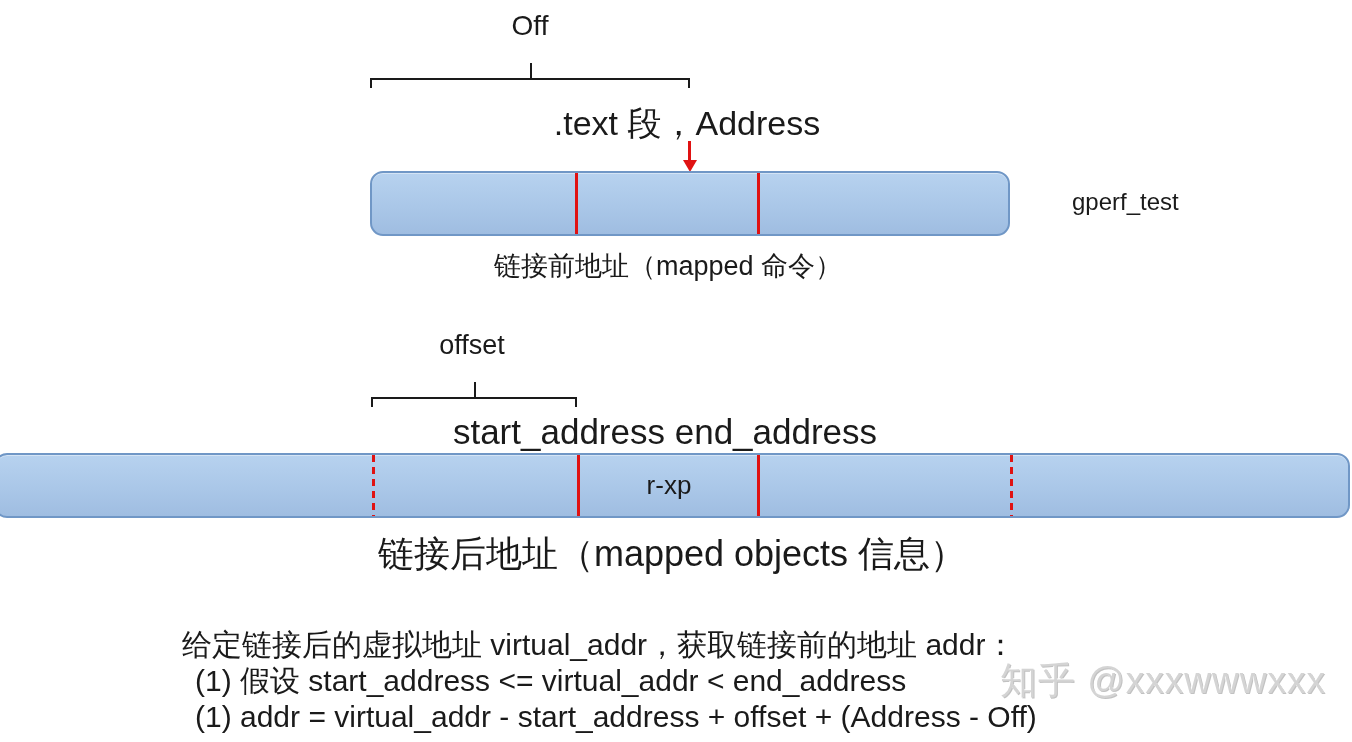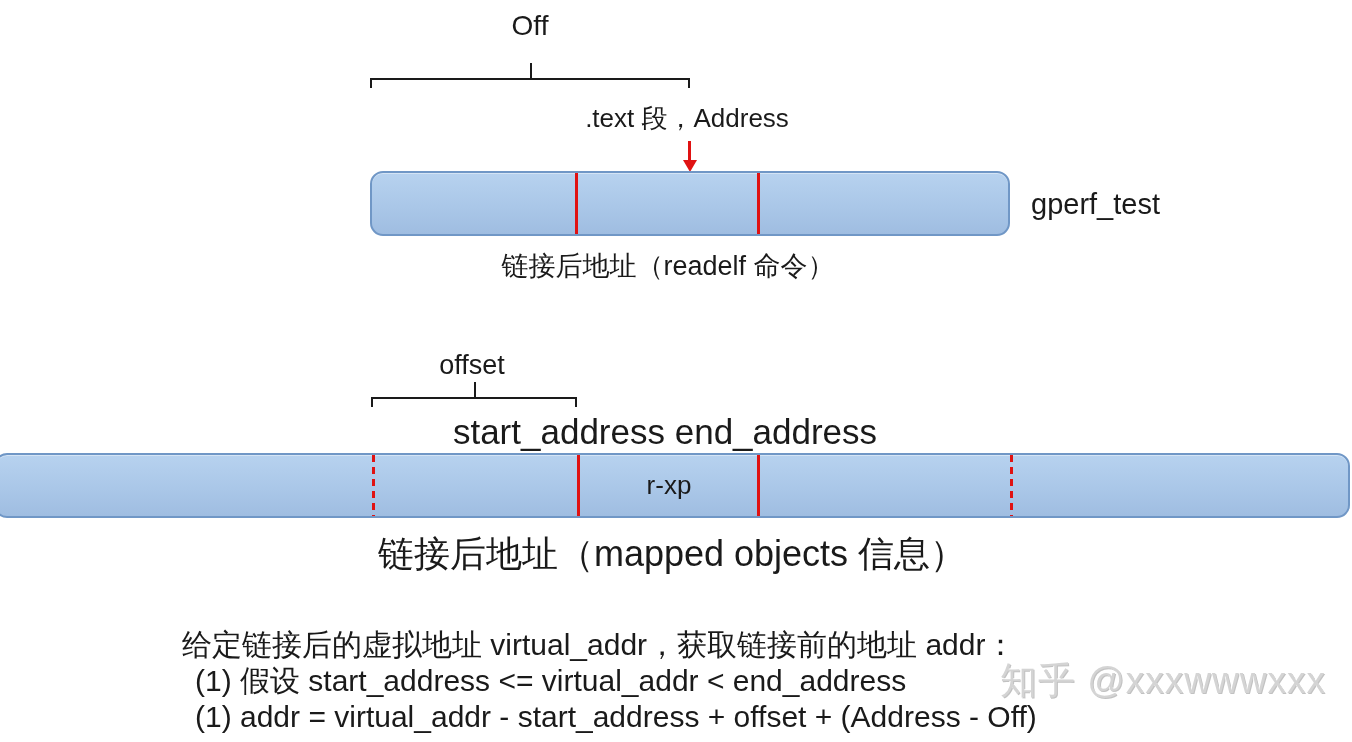--- a/index.html
+++ b/index.html
@@ -34,24 +34,24 @@
   }
   .bar-prelink  { left:370px; top:171px; width:640px; }
   .bar-postlink { left:-6px;  top:453px; width:1356px; }
   .marker { position:absolute; top:0; bottom:0; width:3px; background:var(--marker-red,#e01212); }
   .marker.dashed { background: repeating-linear-gradient(180deg, var(--marker-red,#e01212) 0 7px, transparent 7px 12px); }
   .perm-label { position:absolute; left:585px; top:0; width:176px; height:100%;
                 display:flex; align-items:center; justify-content:center;
                 font-size:26px; color:var(--ink,#1a1a1a); }
 
   .title-off     { left:370px; top:10px;  width:320px; font-size:28px; }
-  .seg-label     { left:537px; top:101px; width:300px; font-size:26px; }
-  .bar-name      { left:1031px; top:188px; font-size:29px; }
+  .seg-label     { left:537px; top:101px; width:300px; font-size:34px; }
+  .bar-name      { left:1072px; top:188px; font-size:24px; }
   .caption-pre   { left:340px; top:248px; width:656px; font-size:27px; }
-  .title-offset  { left:372px; top:350px; width:200px; font-size:27px; }
+  .title-offset  { left:372px; top:330px; width:200px; font-size:27px; }
   .range-label   { left:420px; top:412px; width:490px; font-size:35px; }
   .caption-post  { left:344px; top:530px; width:656px; font-size:36px; }
 
   .notes { position:absolute; left:182px; top:627px; font-size:30px; line-height:36px; color:var(--ink,#1a1a1a); }
   .notes .step { padding-left:13px; }
 
   .watermark {
     position:absolute; left:1000px; top:656px; font-size:37px; font-weight:400;
     letter-spacing:1px; white-space:nowrap;
     color:var(--watermark-color,#d4d4d4);
@@ -78,21 +78,21 @@
     <span class="shaft"></span>
     <span class="head"></span>
   </div>
 
   <div class="bar bar-prelink">
     <span class="marker" style="left:203px;"></span>
     <span class="marker" style="left:385px;"></span>
   </div>
 
   <div class="label bar-name">gperf_test</div>
-  <div class="label centered caption-pre">链接后地址（readelf 命令）</div>
+  <div class="label centered caption-pre">链接前地址（mapped 命令）</div>
 
   <div class="label centered title-offset">offset</div>
 
   <div class="bracket" style="left:371px; top:382px; width:206px;">
     <span class="mid"></span>
     <span class="h"></span>
     <span class="end-l"></span>
     <span class="end-r"></span>
   </div>
 

